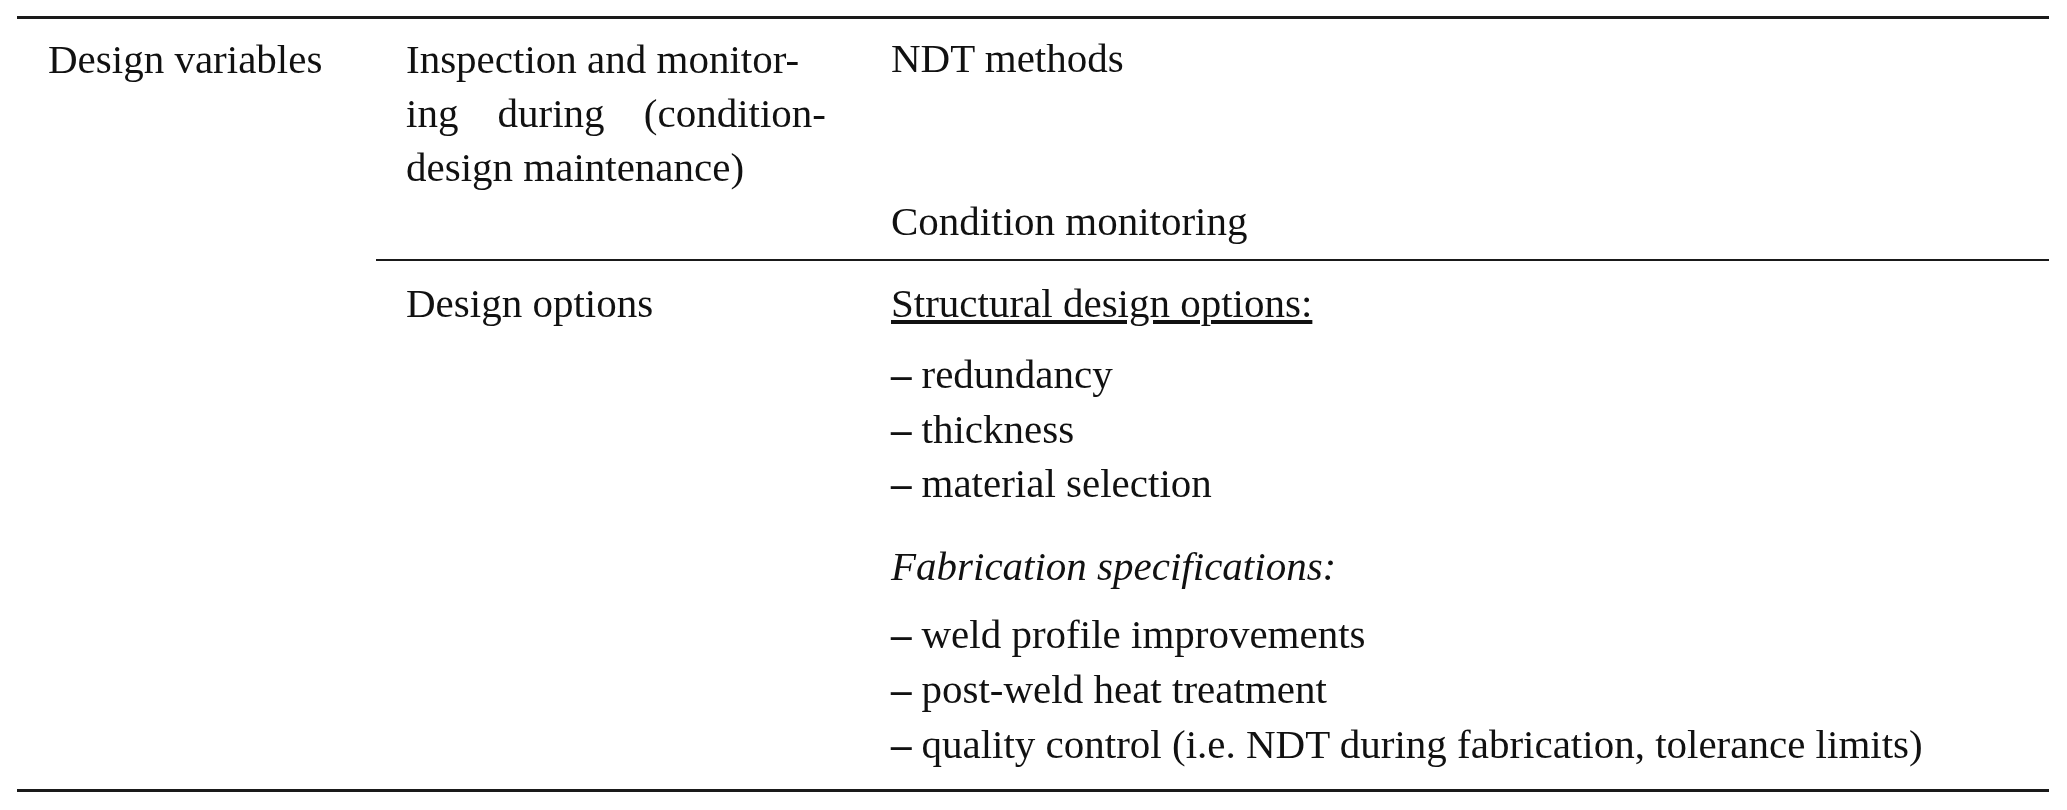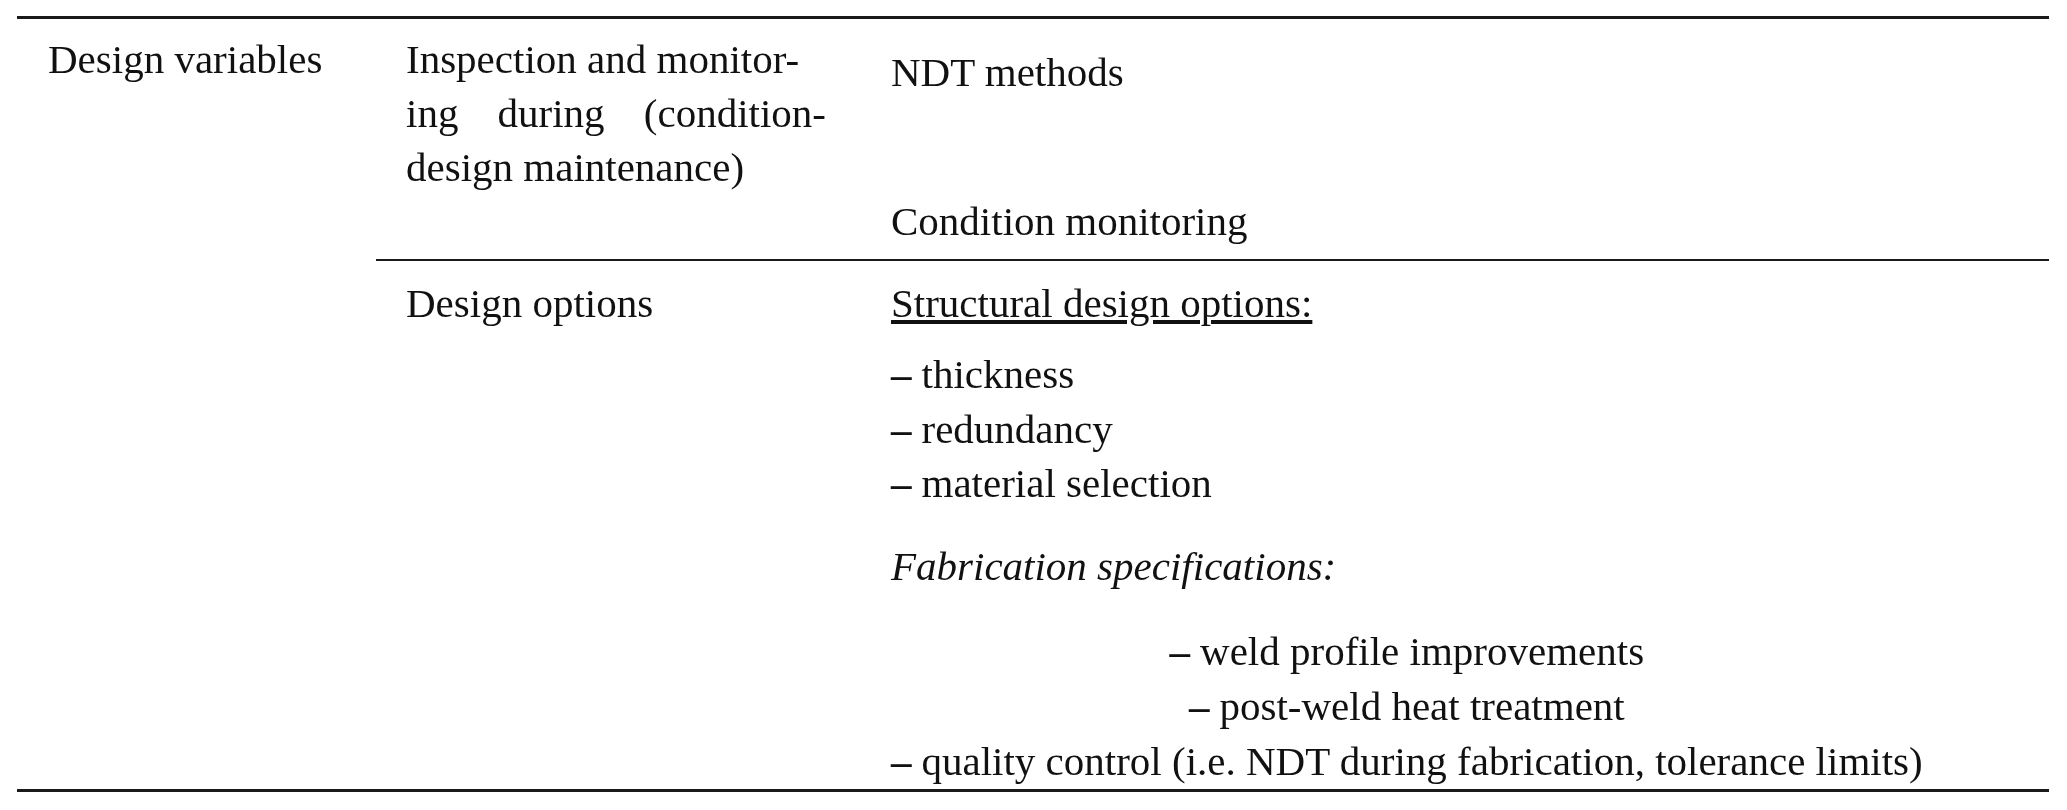--- a/index.html
+++ b/index.html
@@ -51,35 +51,35 @@
   <div class="cell" style="left:406px; top:32px;">
     <span class="line">Inspection and monitor-</span>
     <span class="justify-line">
       <span>ing</span>
       <span>during</span>
       <span>(condition-</span>
     </span>
     <span class="line">design maintenance)</span>
   </div>
 
-  <div class="cell" style="left:891px; top:45px;">NDT methods</div>
+  <div class="cell" style="left:891px; top:31px;">NDT methods</div>
   <div class="cell" style="left:891px; top:194px;">Condition monitoring</div>
 
   <div class="rule rule-mid"></div>
 
   <div class="cell" style="left:406px; top:276px;">Design options</div>
 
   <div class="cell" style="left:891px; top:276px;text-decoration:underline;">Structural design options:</div>
   <div class="cell list" style="left:891px; top:347px;">
+    <span class="line"><span class="dash">–</span><span>redundancy</span></span>
     <span class="line"><span class="dash">–</span><span>thickness</span></span>
-    <span class="line"><span class="dash">–</span><span>redundancy</span></span>
     <span class="line"><span class="dash">–</span><span>material selection</span></span>
   </div>
 
   <div class="cell" style="left:891px; top:539px;font-style:italic;">Fabrication specifications:</div>
-  <div class="cell list2" style="left:891px; top:624px;text-align:center;">
+  <div class="cell list2" style="left:891px; top:607px;">
     <span class="line"><span class="dash">–</span><span>weld profile improvements</span></span>
     <span class="line"><span class="dash">–</span><span>post-weld heat treatment</span></span>
     <span class="line"><span class="dash">–</span><span>quality control (i.e. NDT during fabrication, tolerance limits)</span></span>
   </div>
 
   <div class="rule rule-bottom"></div>
 </div>
 
 </body></html>

